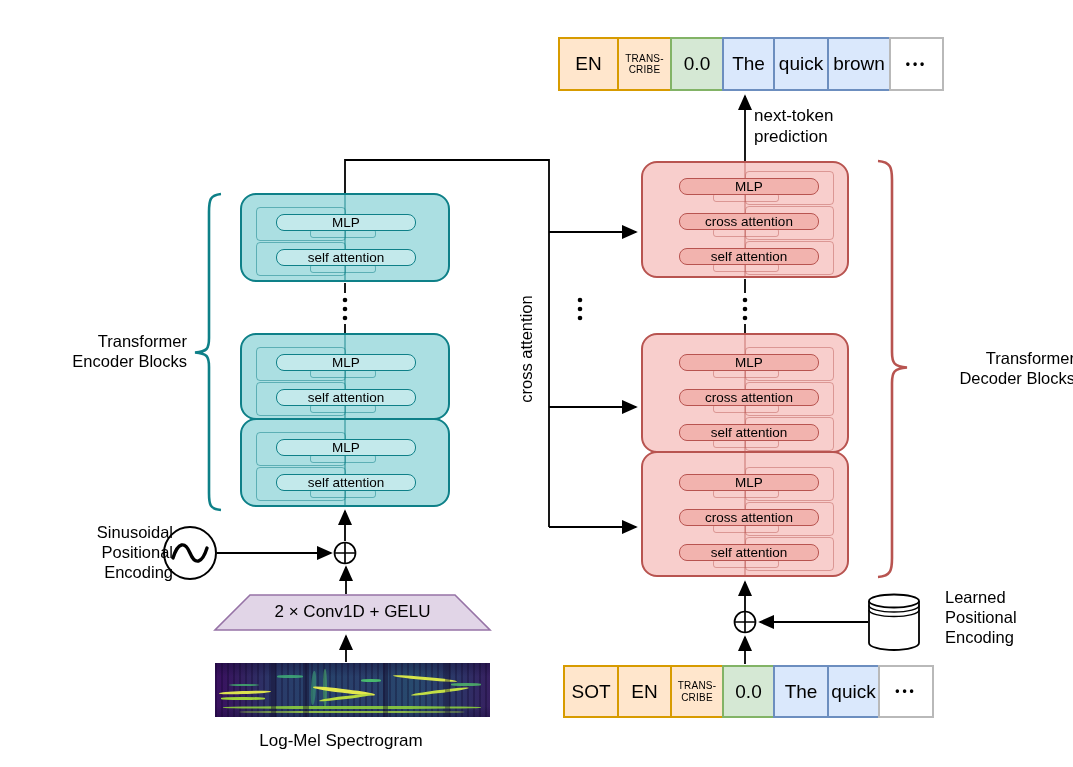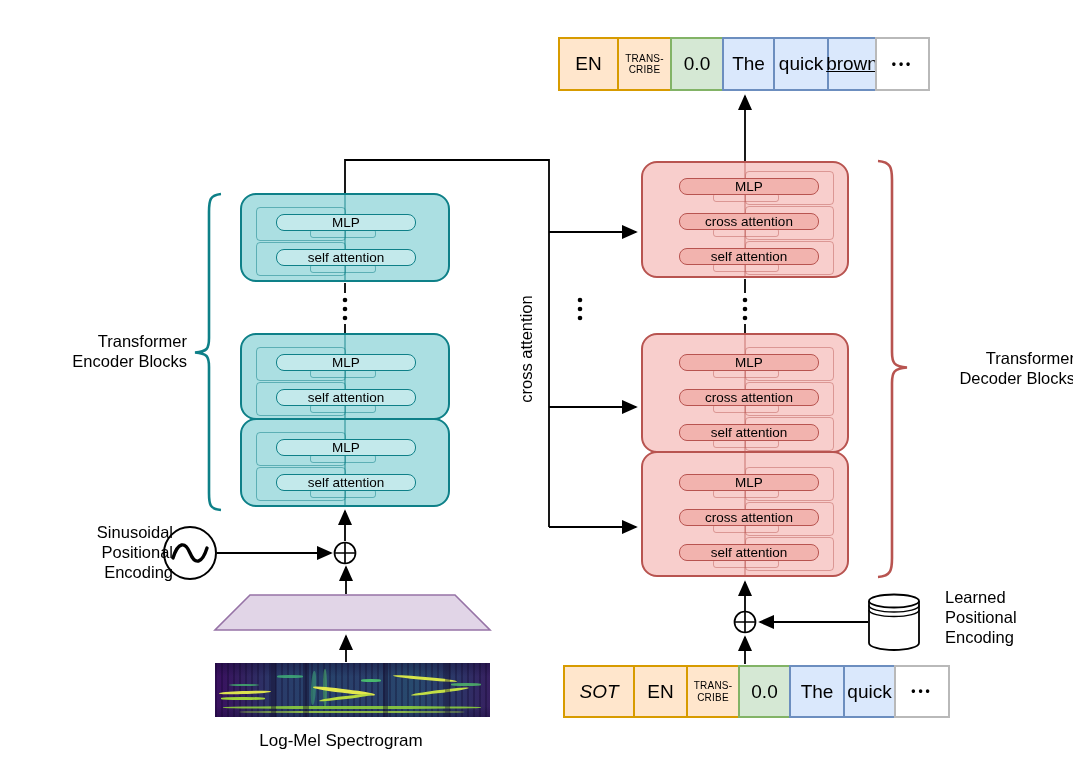--- a/index.html
+++ b/index.html
@@ -58,21 +58,21 @@
 
 <div id="stage">
 
   <div class="tokrow" style="left:558px;top:37px;height:54px;">
     <div class="tok special" style="width:61px;"><span>EN</span></div>
     <div class="tok special small" style="width:55px;"><span>TRANS-
 CRIBE</span></div>
     <div class="tok timestamp" style="width:54px;"><span>0.0</span></div>
     <div class="tok word" style="width:53px;"><span>The</span></div>
     <div class="tok word" style="width:56px;"><span>quick</span></div>
-    <div class="tok word" style="width:50px;text-decoration:underline;"><span>brown</span></div>
+    <div class="tok word" style="width:64px;"><span>brown</span></div>
     <div class="tok more" style="width:55px;"><span>•••</span></div>
   </div>
 
   <div class="block enc" style="left:240px;top:193px;width:210px;height:89px;">
     <div class="rescenter"></div>
     <div class="resloop" style="top:12px;height:34px;"></div>
     <div class="resloop" style="top:47px;height:34px;"></div>
     <div class="resunder" style="top:34px;"></div>
     <div class="resunder" style="top:69px;"></div>
     <div class="subbox" style="top:19px;">
@@ -179,21 +179,21 @@
     <div class="streak" style="left:236px;top:20px;width:30px;height:2.5px;background:#52c06a;opacity:.8;"></div>
     <div class="streak" style="left:8px;top:43px;width:258px;height:3px;background:#8ccd3d;opacity:.9;"></div>
     <div class="streak" style="left:24px;top:48px;width:226px;height:2px;background:#a5d643;opacity:.8;"></div>
     <div class="streak" style="left:56px;top:0;width:5px;height:54px;background:rgba(18,8,40,.45);border-radius:0;"></div>
     <div class="streak" style="left:88px;top:0;width:6px;height:54px;background:rgba(18,8,40,.4);border-radius:0;"></div>
     <div class="streak" style="left:168px;top:0;width:5px;height:54px;background:rgba(18,8,40,.4);border-radius:0;"></div>
     <div class="streak" style="left:230px;top:0;width:5px;height:54px;background:rgba(18,8,40,.35);border-radius:0;"></div>
   </div>
 
   <div class="tokrow" style="left:563px;top:665px;height:53px;">
-    <div class="tok special" style="width:72px;font-style:italic;"><span>SOT</span></div>
+    <div class="tok special" style="width:56px;"><span>SOT</span></div>
     <div class="tok special" style="width:55px;"><span>EN</span></div>
     <div class="tok special small" style="width:54px;"><span>TRANS-
 CRIBE</span></div>
     <div class="tok timestamp" style="width:53px;"><span>0.0</span></div>
     <div class="tok word" style="width:56px;"><span>The</span></div>
     <div class="tok word" style="width:53px;"><span>quick</span></div>
     <div class="tok more" style="width:56px;"><span>•••</span></div>
   </div>
 
   <svg id="overlay" width="1073" height="767" viewBox="0 0 1073 767">
@@ -256,34 +256,37 @@
       <path d="M869,610 A25,6.5 0 0 0 919,610" fill="none" stroke="#000" stroke-width="1.4"></path>
     </g>
 
     <path d="M250,595 L455,595 L490,630 L215,630 Z" fill="#e1d5e7" stroke="#9673a6" stroke-width="1.6"></path>
 
     <path d="M221,194 C210,195 209,200 209,212 L209,338 C209,349 207,351.5 195,352.5 C207,353.5 209,356 209,367 L209,493 C209,505 210,509 221,510" fill="none" stroke="#0e8088" stroke-width="2.6"></path>
 
     <path d="M878,161 C891,162 892,168 892,180 L892,352 C892,363 894,366.5 907,367.5 C894,368.5 892,372 892,383 L892,558 C892,570 891,576 878,577" fill="none" stroke="#b85450" stroke-width="2.6"></path>
   </svg>
 
+  <div class="lbl" style="left:754px;top:105px;line-height:1.25;font-size:17px;">next-token
+prediction</div>
 
   <div class="rot" style="left:458px;top:338px;">cross attention</div>
 
   <div class="lbl center" style="left:27px;top:331px;width:160px;">Transformer
 Encoder Blocks</div>
 
   <div class="lbl center" style="left:910px;top:348px;width:165px;">Transformer
 Decoder Blocks</div>
 
   <div class="lbl center" style="left:33px;top:522px;width:140px;">Sinusoidal
 Positional
 Encoding</div>
 
   <div class="lbl" style="left:945px;top:587px;width:120px;">Learned
 Positional
 Encoding</div>
 
+  <div class="caption" style="left:230px;top:602px;width:245px;z-index:4;">2 × Conv1D + GELU</div>
 
   <div class="caption" style="left:241px;top:731px;width:200px;">Log-Mel Spectrogram</div>
 
 
 </div>
 
 </body></html>

